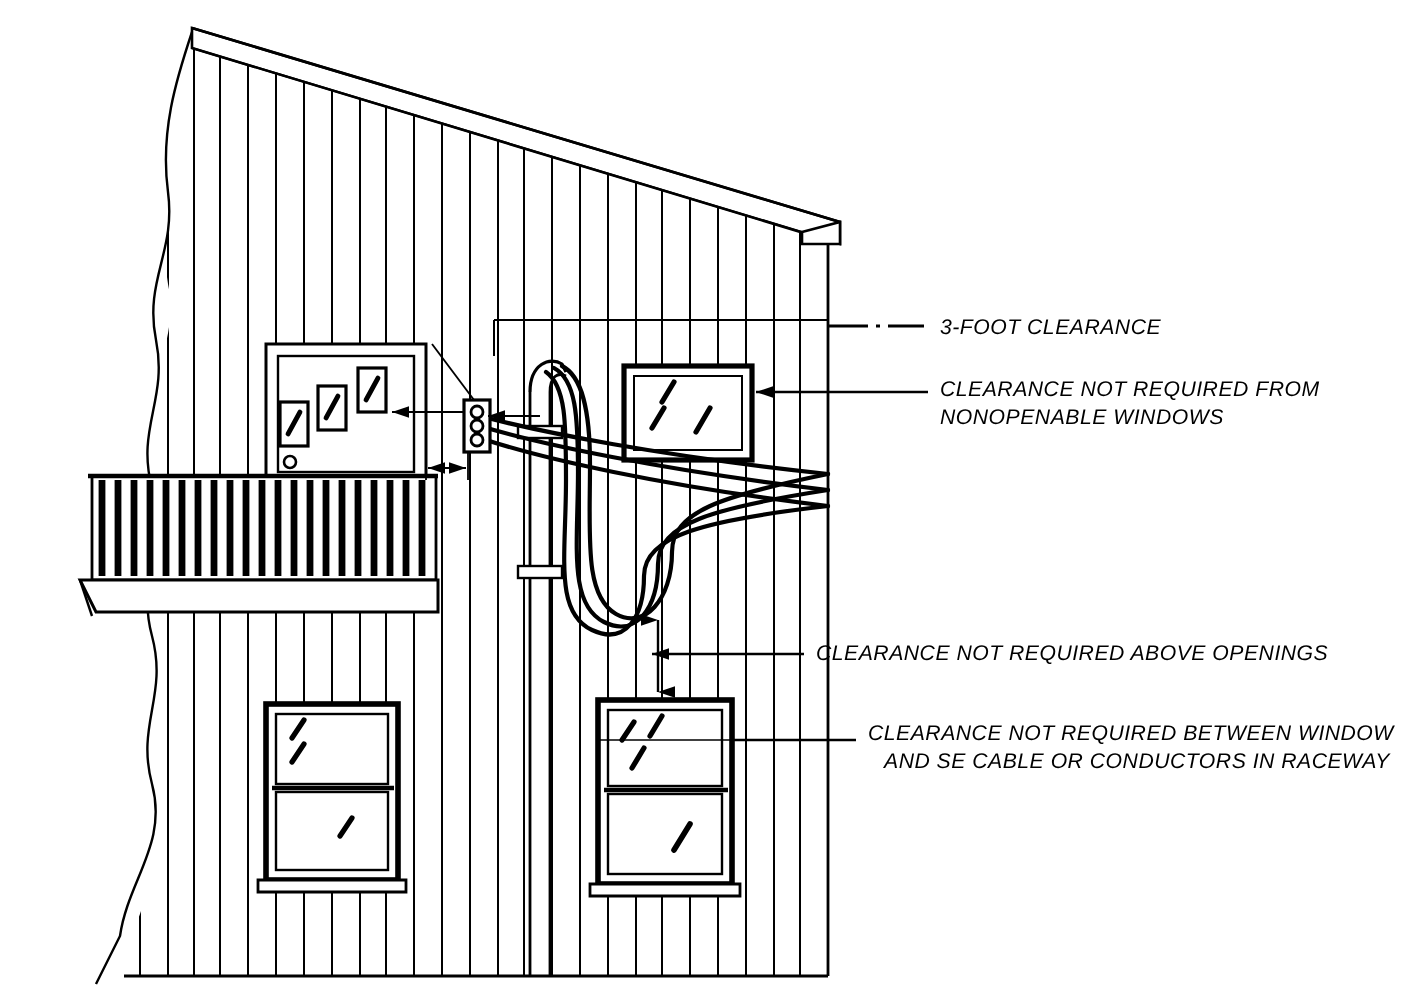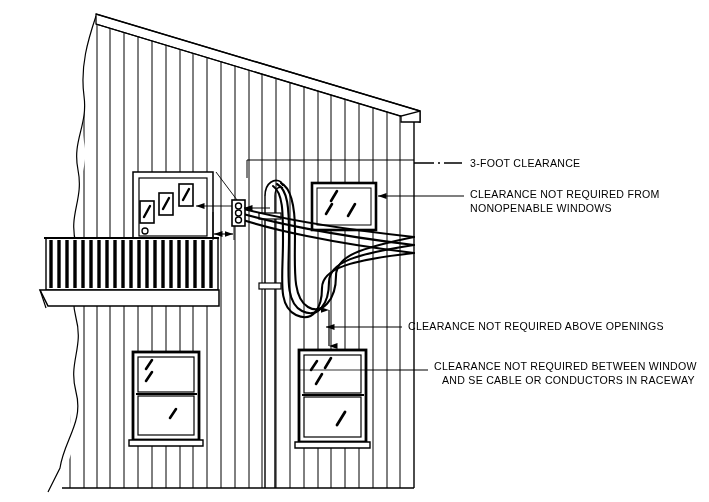--- a/index.html
+++ b/index.html
@@ -1,21 +1,21 @@
 <!DOCTYPE html>
 <html><head>
 <meta charset="utf-8">
 <style>
   html,body{margin:0;padding:0;background:#ffffff;}
   body{
     width:709px;height:502px;overflow:hidden;position:relative;
     font-family:"Liberation Sans", sans-serif;
     color:#000000;
   }
-  #stage{position:absolute;left:0;top:0;width:599px;height:502px;}
+  #stage{position:absolute;left:0;top:0;width:599px;height:502px;font-style:italic;}
   svg{display:block;}
   .lbl{
     font-family:"Liberation Sans", sans-serif;
     font-size:10.6px;
     letter-spacing:0.25px;
     fill:#000000;
     white-space:pre;
   }
 </style>
 </head>

